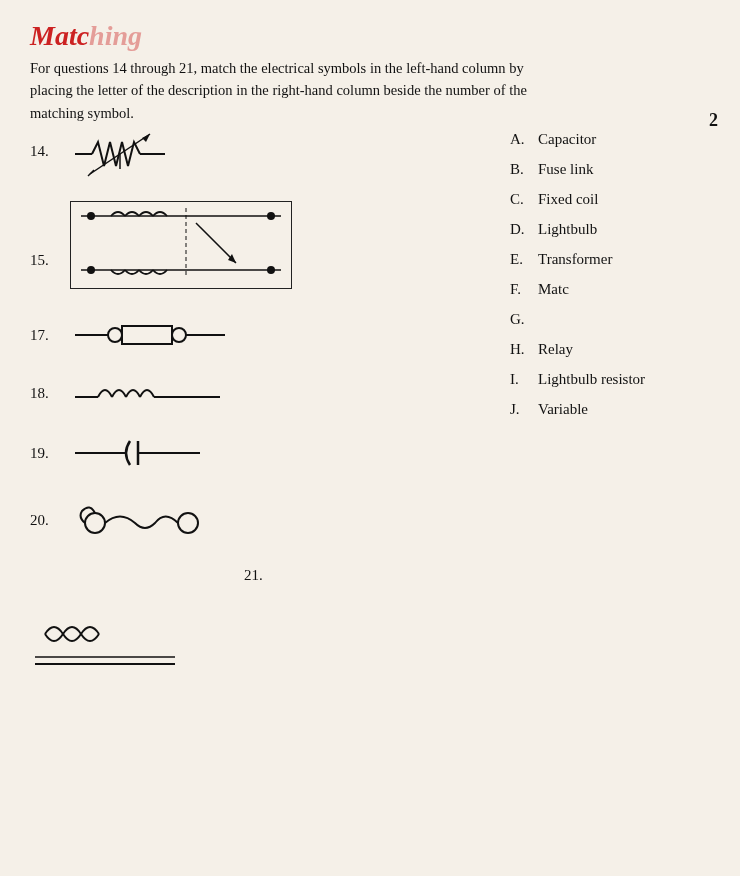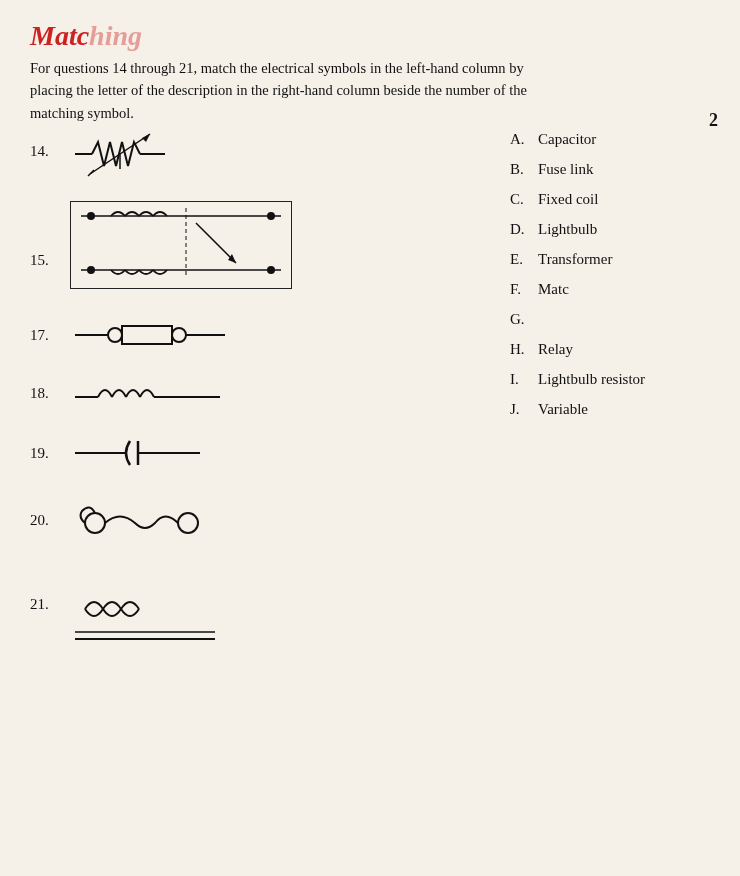--- a/index.html
+++ b/index.html
@@ -224,21 +224,21 @@
 
           <path d="M15,28 Q8,22 12,16 Q20,8 25,18" fill="none" stroke="#111" stroke-width="2"></path>
 
           <path d="M35,28 Q50,15 65,28 Q75,38 85,28 Q95,15 108,28" fill="none" stroke="#111" stroke-width="2"></path>
 
           <circle cx="118" cy="28" r="10" fill="none" stroke="#111" stroke-width="2"></circle>
         </svg>
       </div>
     </div>
 
-    <div class="question-row" style="align-items:flex-start;">
+    <div class="question-row" style="align-items:flex-start;flex-direction:column;">
       <span class="q-number" style="align-self:center;">21.</span>
       <div class="symbol-area">
 
         <svg width="160" height="75" viewBox="0 0 160 75">
 
           <line x1="5" y1="72" x2="145" y2="72" stroke="#111" stroke-width="2"></line>
 
           <line x1="5" y1="65" x2="145" y2="65" stroke="#111" stroke-width="1.5"></line>
 
           <path d="M15,42 Q24,28 33,42" fill="none" stroke="#111" stroke-width="2"></path>

